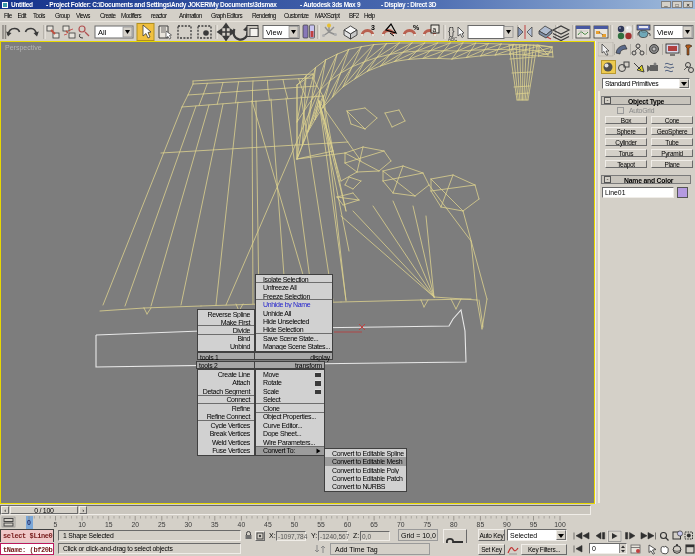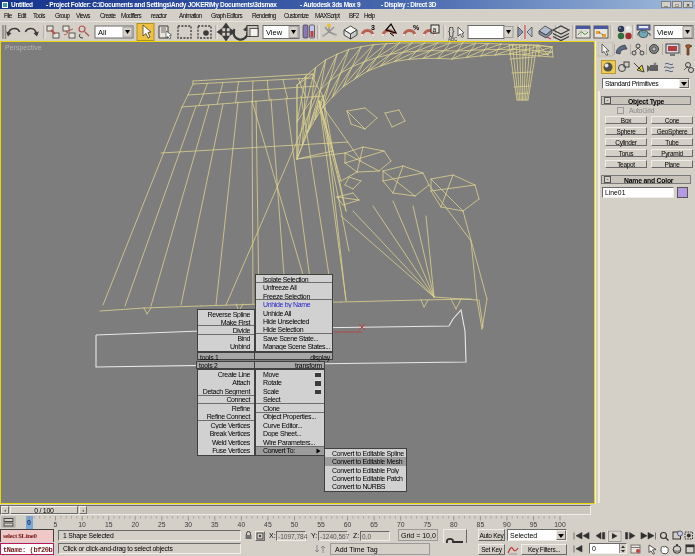--- a/index.html
+++ b/index.html
@@ -775,21 +775,21 @@
           <text x="480.4" y="10.5" font-size="6.8" fill="#3a3a3a" text-anchor="middle" font-family="Liberation Sans">85</text>
           <text x="506.9" y="10.5" font-size="6.8" fill="#3a3a3a" text-anchor="middle" font-family="Liberation Sans">90</text>
           <text x="533.5" y="10.5" font-size="6.8" fill="#3a3a3a" text-anchor="middle" font-family="Liberation Sans">95</text>
           <text x="560.0" y="10.5" font-size="6.8" fill="#3a3a3a" text-anchor="middle" font-family="Liberation Sans">100</text>
         </g>
     </svg>
     <div class="abs" style="left:27px;top:3px;font-size:7px;color:#202a6a;font-weight:bold;">0</div>
   </div>
   <div id="status1" class="abs">
     <div class="abs" style="left:0px;top:0px;width:54px;height:13px;background:#f0c8c8;border:1px solid #404040;border-bottom:none;">
-      <span class="abs" style="left:2px;top:2px;font-size:7px;font-family:Liberation Serif, serif;font-weight:bold;color:#7a2020;letter-spacing:-0.4px;">select $Line0</span>
+      <span class="abs" style="left:2px;top:2px;font-size:7px;font-family:Liberation Mono, monospace;font-weight:bold;color:#7a2020;letter-spacing:-0.4px;">select $Line0</span>
     </div>
     <div class="abs sunken" style="left:58px;top:1px;width:183px;height:11px;background:#d4d0c8;">
       <span class="abs" style="left:4px;top:1px;font-size:6.8px;letter-spacing:-0.2px;">1 Shape Selected</span>
     </div>
     <svg class="abs" style="left:244px;top:2px;" width="9" height="9" viewBox="0 0 9 9">
         <path d="M2.5 4 V2.5 a2 2 0 0 1 4 0 V4" fill="none" stroke="#404040" stroke-width="1"></path>
         <rect x="1.5" y="4" width="6" height="4" fill="#707070"></rect>
       </svg>
     <div class="abs raised" style="left:255px;top:1.5px;width:10px;height:10px;background:#d4d0c8;">
       <svg width="8" height="8" viewBox="0 0 8 8" style="position:absolute;left:0px;top:0px;">

